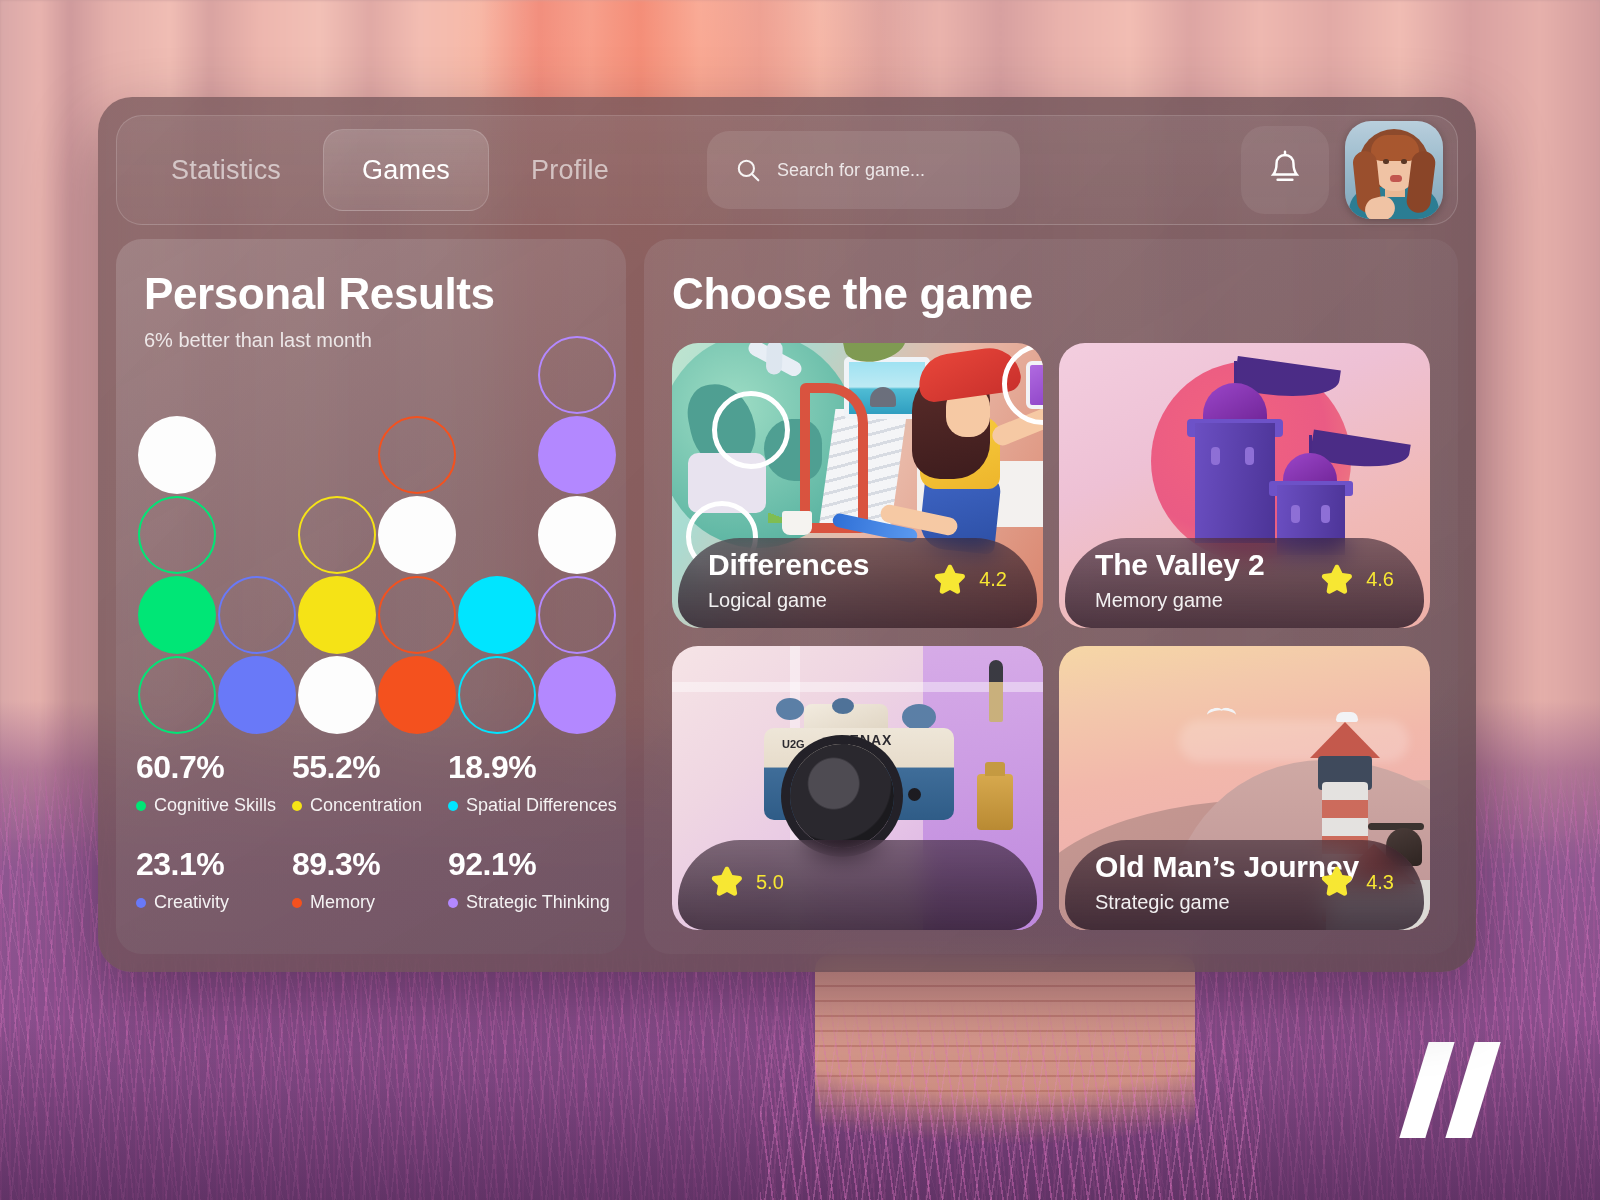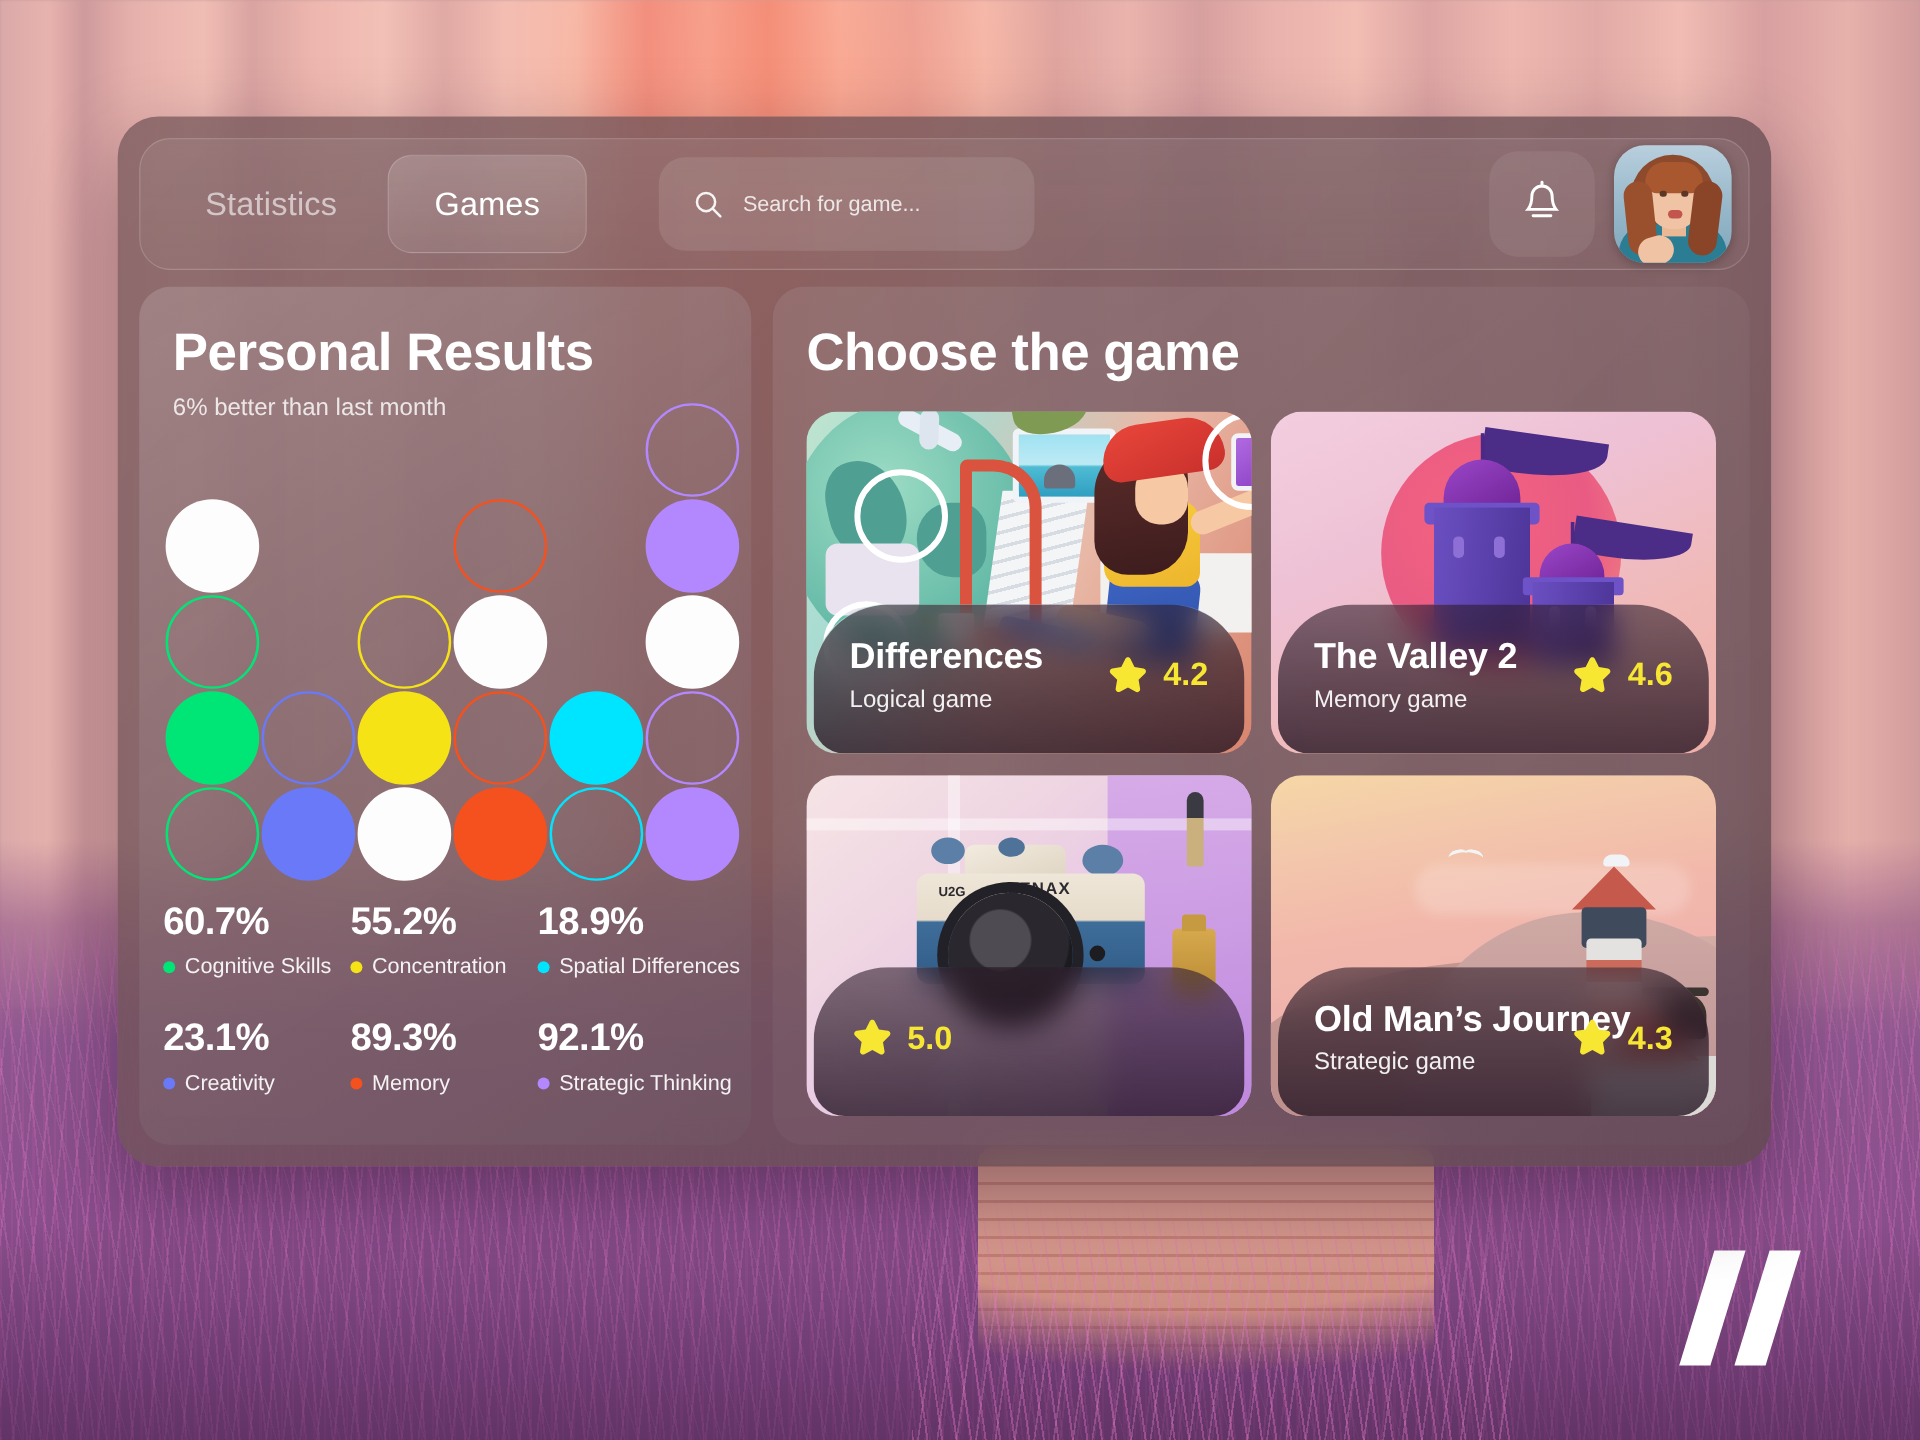--- a/index.html
+++ b/index.html
@@ -184,31 +184,31 @@
     padding: 30px 28px 24px 28px; display: flex; flex-direction: column;
   }
   #games h2 { font-size: 44px; color: #fff; font-weight: bold; letter-spacing: -.4px; }
   #grid { margin-top: 24px; flex: 1 1 auto;
           display: grid; grid-template-columns: 1fr 1fr; grid-template-rows: 1fr 1fr;
           gap: 18px 16px; }
 
   .card { position: relative; border-radius: 26px; overflow: hidden; cursor: pointer; }
   .card .art { position: absolute; inset: 0; }
   .card .bar {
-    position: absolute; left: 6px; right: 6px; bottom: 0; height: 124px;
+    position: absolute; left: 6px; right: 6px; bottom: 0; height: 90px;
     border-radius: 62px 62px 26px 26px;
     background: linear-gradient(180deg, rgba(44,26,40,.58), rgba(36,20,34,.80));
     backdrop-filter: blur(12px);
     display: flex; align-items: center; padding: 0 30px 6px 30px;
   }
   .card .txt { flex: 1 1 auto; min-width: 0; }
   .card .name { font-size: 30px; color: #fff; font-weight: bold; letter-spacing: -.2px; white-space: nowrap; }
   .card .genre { margin-top: 7px; font-size: 20px; color: rgba(255,255,255,.92); }
   .card .rating { display: flex; align-items: center; gap: 10px; flex: 0 0 auto; }
-  .card .rating .rv { font-size: 27px; color: #f7e733; font-weight: bold; }
+  .card .rating .rv { font-size: 20px; color: #f7e733; font-weight: normal; }
 
   
   .art-diff { background: linear-gradient(120deg,#bfe4cf 0%, #a9dcd2 22%, #e9b9a8 55%, #d9846d 100%); }
   .ad-globe { position:absolute; left:-14px; top:-10px; width:200px; height:215px; border-radius:50%;
     background: radial-gradient(circle at 38% 34%, #9ddcc4, #63b9a6 68%, #4aa496 100%); }
   .ad-cont1 { position:absolute; left:18px; top:40px; width:64px; height:84px;
     background:#4f9f92; border-radius:40% 60% 46% 52%; transform: rotate(-12deg); }
   .ad-cont2 { position:absolute; left:92px; top:76px; width:58px; height:62px;
     background:#4f9f92; border-radius:55% 45% 40% 60%; }
   .ad-plane { position:absolute; left:74px; top:8px; width:58px; height:15px;
@@ -364,20 +364,23 @@
 
 <div id="app">
 
   <div id="topbar">
     <div class="tab">
       <span>Statistics</span>
     </div>
     <div class="tab active">
       <span>Games</span>
     </div>
+    <div class="tab">
+      <span>Profile</span>
+    </div>
 
     <div id="searchbox">
       <svg class="sicon" viewBox="0 0 24 24" fill="none" stroke="#ffffff" stroke-width="1.9">
         <circle cx="10.5" cy="10.5" r="7"></circle>
         <line x1="15.6" y1="15.6" x2="21.5" y2="21.5" stroke-linecap="round"></line>
       </svg>
       <input class="sinput" type="text" value="" placeholder="Search for game..." style="">
     </div>
 
     <div class="spacer"></div>

